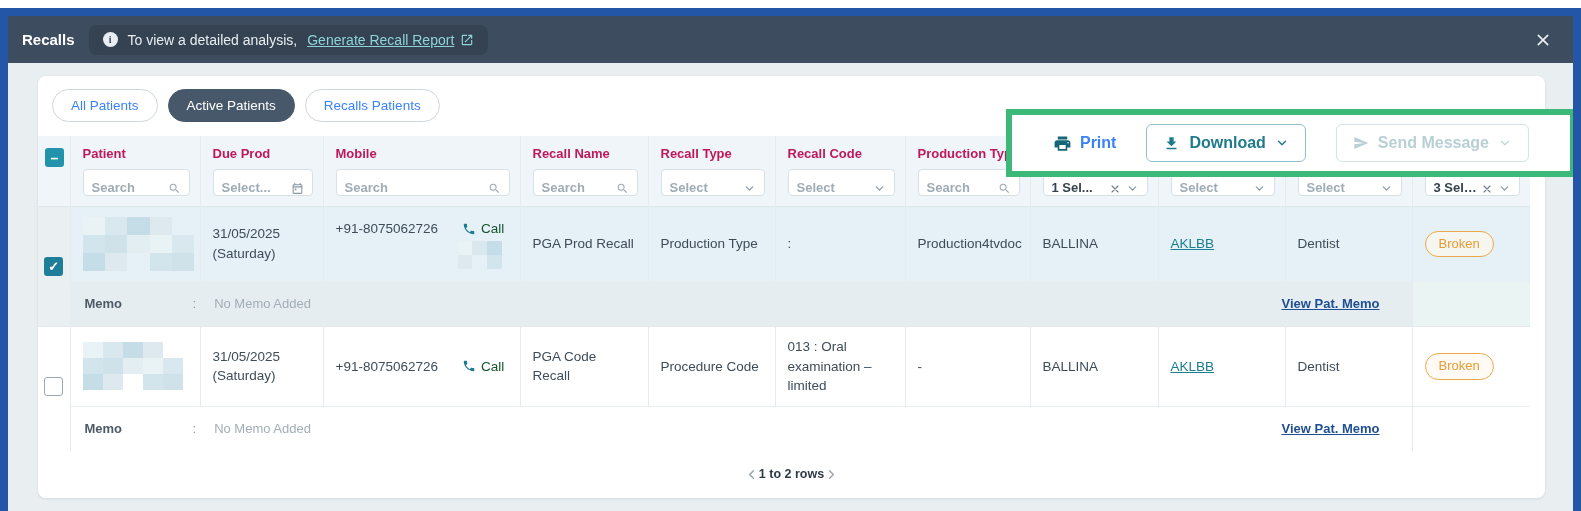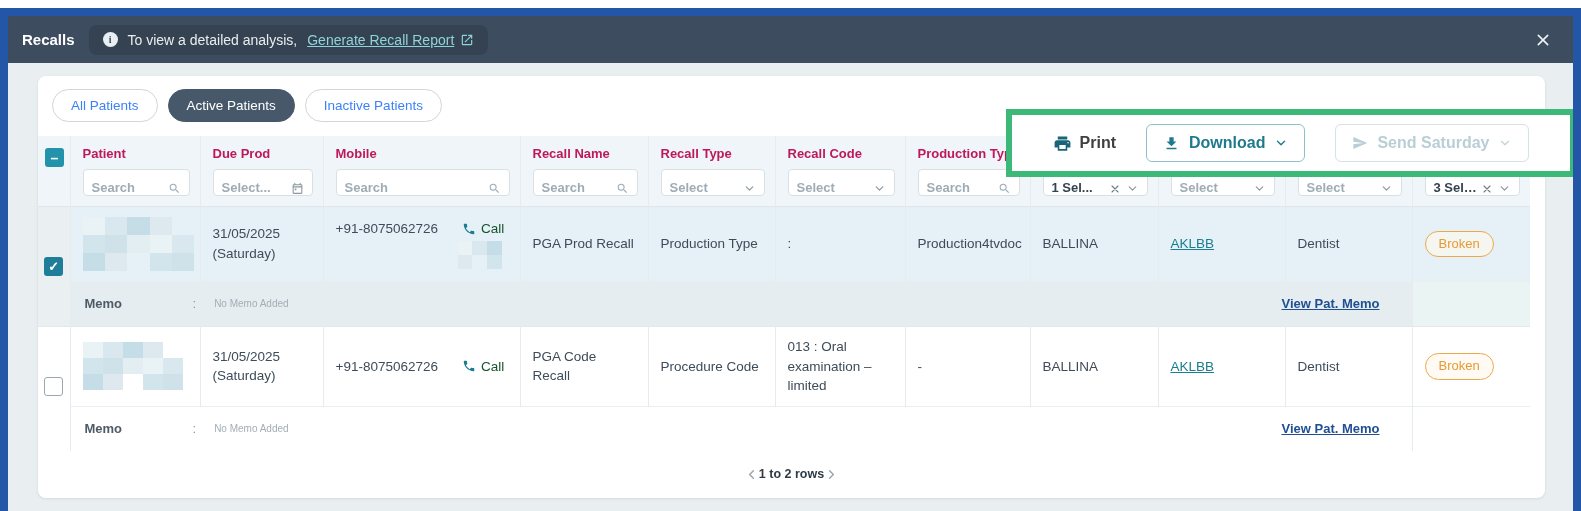--- a/index.html
+++ b/index.html
@@ -22,21 +22,21 @@
   .body-area { flex:1; position:relative; }
   .card { position:absolute; left:30px; right:28px; top:13px; bottom:13px; background:#FFFFFF; border-radius:8px; box-shadow:0 1px 3px rgba(30,50,70,0.10); }
 
   
   .tabs-row { padding:13px 16px 0 14px; display:flex; gap:10px; }
   .tab { font-size:13.5px; color:#3b82f6; background:#FFFFFF; border:1px solid #CFD6DB; border-radius:17px; padding:8px 18px; cursor:pointer; }
   .tab.active { background:#47586A; border-color:#47586A; color:#FFFFFF; }
 
   
   .green-box { position:absolute; top:46px; right:-3px; width:570px; height:68px; border:6px solid #3CB878; background:#FFFFFF; display:flex; align-items:center; justify-content:center; gap:30px; z-index:6; }
-  .print-btn { display:flex; align-items:center; gap:8px; color:#404040; font-size:16px; font-weight:bold; cursor:pointer; background:none; border:none; font-family:inherit; }
+  .print-btn { display:flex; align-items:center; gap:8px; color:#3b82f6; font-size:16px; font-weight:bold; cursor:pointer; background:none; border:none; font-family:inherit; }
   .download-btn { display:flex; align-items:center; gap:9px; color:#1E7A8C; font-size:16px; font-weight:bold; border:1.5px solid #8FBFC9; border-radius:6px; padding:9px 16px; background:#FFFFFF; cursor:pointer; font-family:inherit; }
   .send-btn { display:flex; align-items:center; gap:9px; color:#B8CFD6; font-size:16px; font-weight:bold; border:1.5px solid #D5E2E7; border-radius:6px; padding:9px 16px; background:#FFFFFF; cursor:not-allowed; font-family:inherit; }
 
   
   table { border-collapse:collapse; table-layout:fixed; width:1492px; margin-top:14px; }
   th, td { border-right:1px solid #E5EBEF; }
   thead th { background:#EFF5F8; text-align:left; padding:10px 10px 10px 12px; vertical-align:top; border-bottom:1px solid #E0E7EB; }
   .col-label { font-size:13px; font-weight:bold; color:#be185d; margin-bottom:8px; white-space:nowrap; overflow:hidden; }
   .filter { height:27px; background:#FFFFFF; border:1px solid #D9E0E4; border-radius:4px; display:flex; align-items:flex-end; justify-content:space-between; padding:0 8px; cursor:pointer; gap:4px; }
   .filter .ph { font-size:13px; color:#9FACB5; white-space:nowrap; overflow:hidden; text-overflow:ellipsis; }
@@ -65,21 +65,21 @@
   .provider-link { color:#1B7D90; text-decoration:underline; cursor:pointer; }
   .badge { display:inline-block; border:1.5px solid #EBA94B; color:#E89A33; background:rgba(255,249,238,0.65); border-radius:999px; padding:3px 13px; font-size:13px; }
 
   tr.memo td { height:45px; border-top:1px solid #E9EEF1; }
   tr.memo .memo-cell { padding:8px 14px; }
   tr.memo.sel-memo .memo-cell { background:#E5EDF1; }
   tr.memo.sel-memo .memo-status { background:#E9F4F3; }
   .memo-flex { display:flex; align-items:center; }
   .memo-label { font-size:13px; font-weight:bold; color:#4E5B66; width:108px; }
   .memo-colon { font-size:13px; color:#8A97A1; margin-right:18px; }
-  .memo-value { font-size:10px; color:#A3AEB6; }
+  .memo-value { font-size:13px; color:#A3AEB6; }
   .memo-link { margin-left:auto; margin-right:18px; font-size:13px; font-weight:bold; color:#1F4E93; text-decoration:underline; cursor:pointer; }
 
   .pagination { display:flex; align-items:flex-start; justify-content:center; padding:16px 0; }
   .pag-label { font-size:12.5px; font-weight:bold; color:#2F3B45; }
   .pag-arrow { cursor:pointer; display:flex; align-items:center; }
 
   svg { display:block; }
 </style>
 </head>
 <body>
@@ -121,33 +121,33 @@
             </svg>
           <span>Download</span>
           <svg width="14" height="14" viewBox="0 0 24 24" fill="none" stroke="#1E7A8C" stroke-width="2.4" stroke-linecap="round" stroke-linejoin="round">
               <path d="M6 9l6 6 6-6"></path>
             </svg>
         </button>
         <button class="send-btn">
           <svg width="16" height="16" viewBox="0 0 24 24" fill="#B8CFD6">
               <path d="M2.01 21L23 12 2.01 3 2 10l15 2-15 2z"></path>
             </svg>
-          <span>Send Saturday</span>
+          <span>Send Message</span>
           <svg width="14" height="14" viewBox="0 0 24 24" fill="none" stroke="#C3D6DC" stroke-width="2.4" stroke-linecap="round" stroke-linejoin="round">
               <path d="M6 9l6 6 6-6"></path>
             </svg>
         </button>
       </div>
 
       <div class="card">
 
         <div class="tabs-row">
           <button class="tab">All Patients</button>
           <button class="tab active">Active Patients</button>
-          <button class="tab">Inactive Patients</button>
+          <button class="tab">Recalls Patients</button>
         </div>
 
         <table>
           <colgroup>
             <col style="width:32px">
               <col style="width:130px">
               <col style="width:123px">
               <col style="width:197px">
             <col style="width:128px">
               <col style="width:127px">

